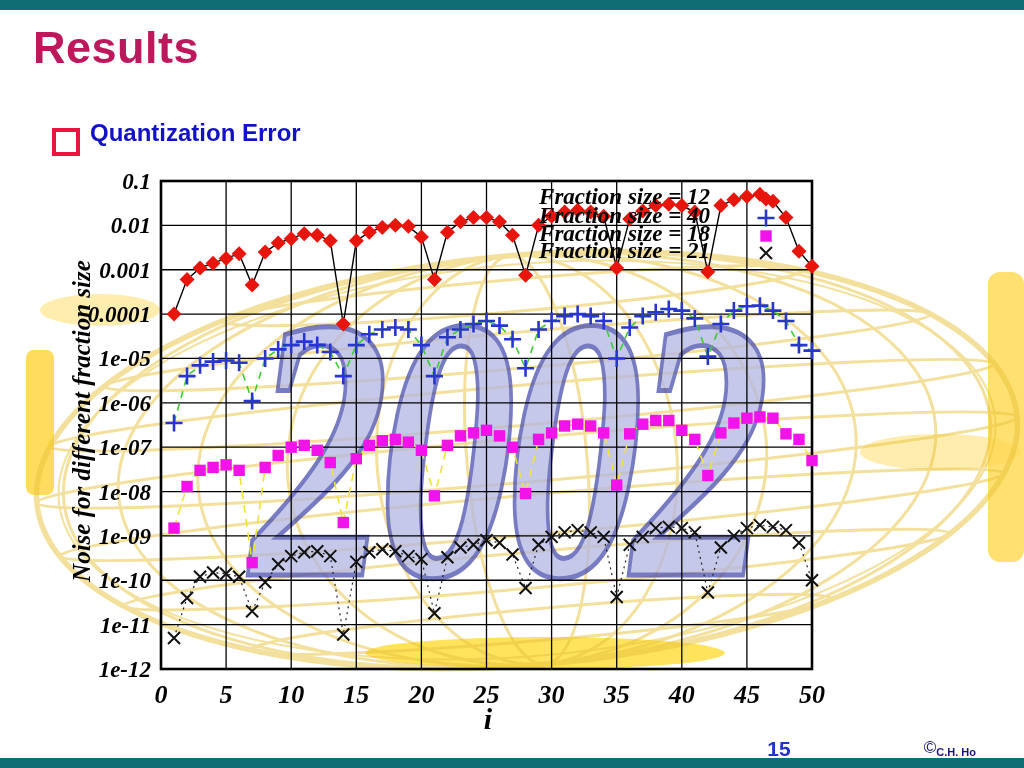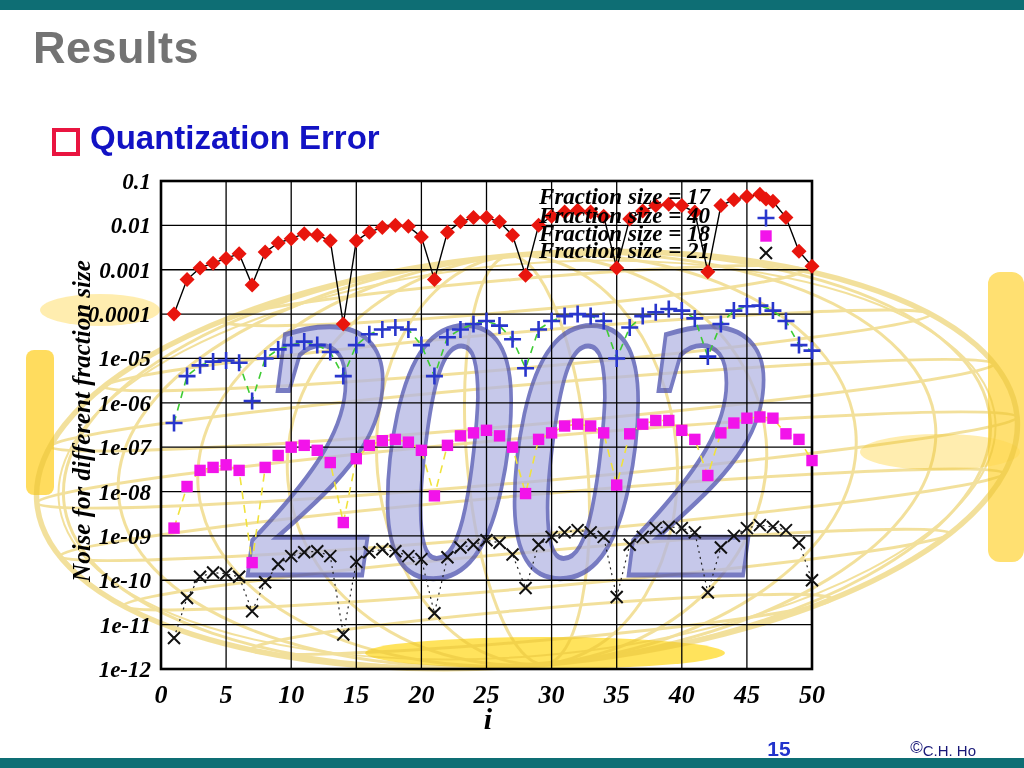--- a/index.html
+++ b/index.html
@@ -2,41 +2,41 @@
 <html><head>
 <meta charset="utf-8">
 <style>
   html,body{margin:0;padding:0;}
   body{width:1024px;height:768px;overflow:hidden;background:#ffffff;
        font-family:"Liberation Sans",sans-serif;position:relative;}
   .bar{position:absolute;left:0;width:1024px;height:10px;background:#0e6e74;z-index:5;}
   .bar.top{top:0;}
   .bar.bottom{top:758px;}
   .slide-title{position:absolute;left:33px;top:22px;font-size:45px;font-weight:bold;
-       color:#737373;letter-spacing:.5px;z-index:4;}
+       color:#be185d;letter-spacing:.5px;z-index:4;}
   .bullet-square{position:absolute;left:52px;top:128px;width:20px;height:20px;
        border:4.5px solid #e91540;background:#fff;z-index:4;}
-  .bullet-heading{position:absolute;left:90px;top:119px;font-size:33px;font-weight:bold;
+  .bullet-heading{position:absolute;left:90px;top:119px;font-size:24px;font-weight:bold;
        color:#1212c4;z-index:4;}
   .wm{position:absolute;left:0;top:0;z-index:1;}
   .chart{position:absolute;left:0;top:0;z-index:2;}
   .ytick{font:bold italic 23px "Liberation Serif",serif;fill:#000;}
   .xtick{font:bold italic 26px "Liberation Serif",serif;fill:#000;}
   .legend-label{position:absolute;left:400px;width:310px;text-align:right;height:21px;
        font:bold italic 23px/21px "Liberation Serif",serif;color:#000;z-index:3;}
   .y-axis-title{position:absolute;left:-167px;top:406px;width:500px;height:30px;
        text-align:center;font:bold italic 25px "Liberation Serif",serif;color:#000;
        transform:rotate(-90deg);z-index:3;}
   .x-axis-title{position:absolute;left:458px;top:702px;width:60px;text-align:center;
        font:bold italic 30px "Liberation Serif",serif;color:#000;z-index:3;}
   .page-number{position:absolute;left:756px;top:737px;width:46px;text-align:center;
        font-size:21px;font-weight:bold;color:#2233cc;z-index:6;}
   .copyright{position:absolute;right:48px;top:738px;color:#181878;z-index:6;white-space:nowrap;}
   .copyright .sym{font-size:17px;vertical-align:3px;font-weight:normal;}
-  .copyright .name{font-size:15px;font-weight:normal;}
+  .copyright .name{font-size:11px;font-weight:bold;}
 </style>
 </head>
 <body>
 
 <div class="bar top"></div>
 <div class="bar bottom"></div>
 
 <div class="slide-title">Results</div>
 <div class="bullet-square"></div>
 <div class="bullet-heading">Quantization Error</div>
@@ -336,21 +336,21 @@
       <path d="M812 258.7145047207963L819.5 266.2145047207963L812 273.7145047207963L804.5 266.2145047207963Z" fill="#e8150d"></path>
     </g>
   <g>
       <path d="M766 191.5L773.5 199L766 206.5L758.5 199Z" fill="#e8150d"></path>
       <path d="M757.5 218H774.5M766 209.5V226.5" stroke="#2936cc" stroke-width="2.6" fill="none"></path>
       <rect x="760.3" y="230.3" width="11.4" height="11.4" fill="#f213ea"></rect>
       <path d="M760 247L772 259M772 247L760 259" stroke="#111111" stroke-width="2" fill="none"></path>
     </g>
 </svg>
 
-<div class="legend-label" style="top:186px">Fraction size = 17</div>
+<div class="legend-label" style="top:186px">Fraction size = 12</div>
 <div class="legend-label" style="top:205px">Fraction size = 40</div>
 <div class="legend-label" style="top:223px">Fraction size = 18</div>
 <div class="legend-label" style="top:240px">Fraction size = 21</div>
 
 <div class="y-axis-title">Noise for different fraction size</div>
 <div class="x-axis-title">i</div>
 
 <div class="page-number">15</div>
 <div class="copyright">
   <span class="sym">©</span><span class="name">C.H. Ho</span>

